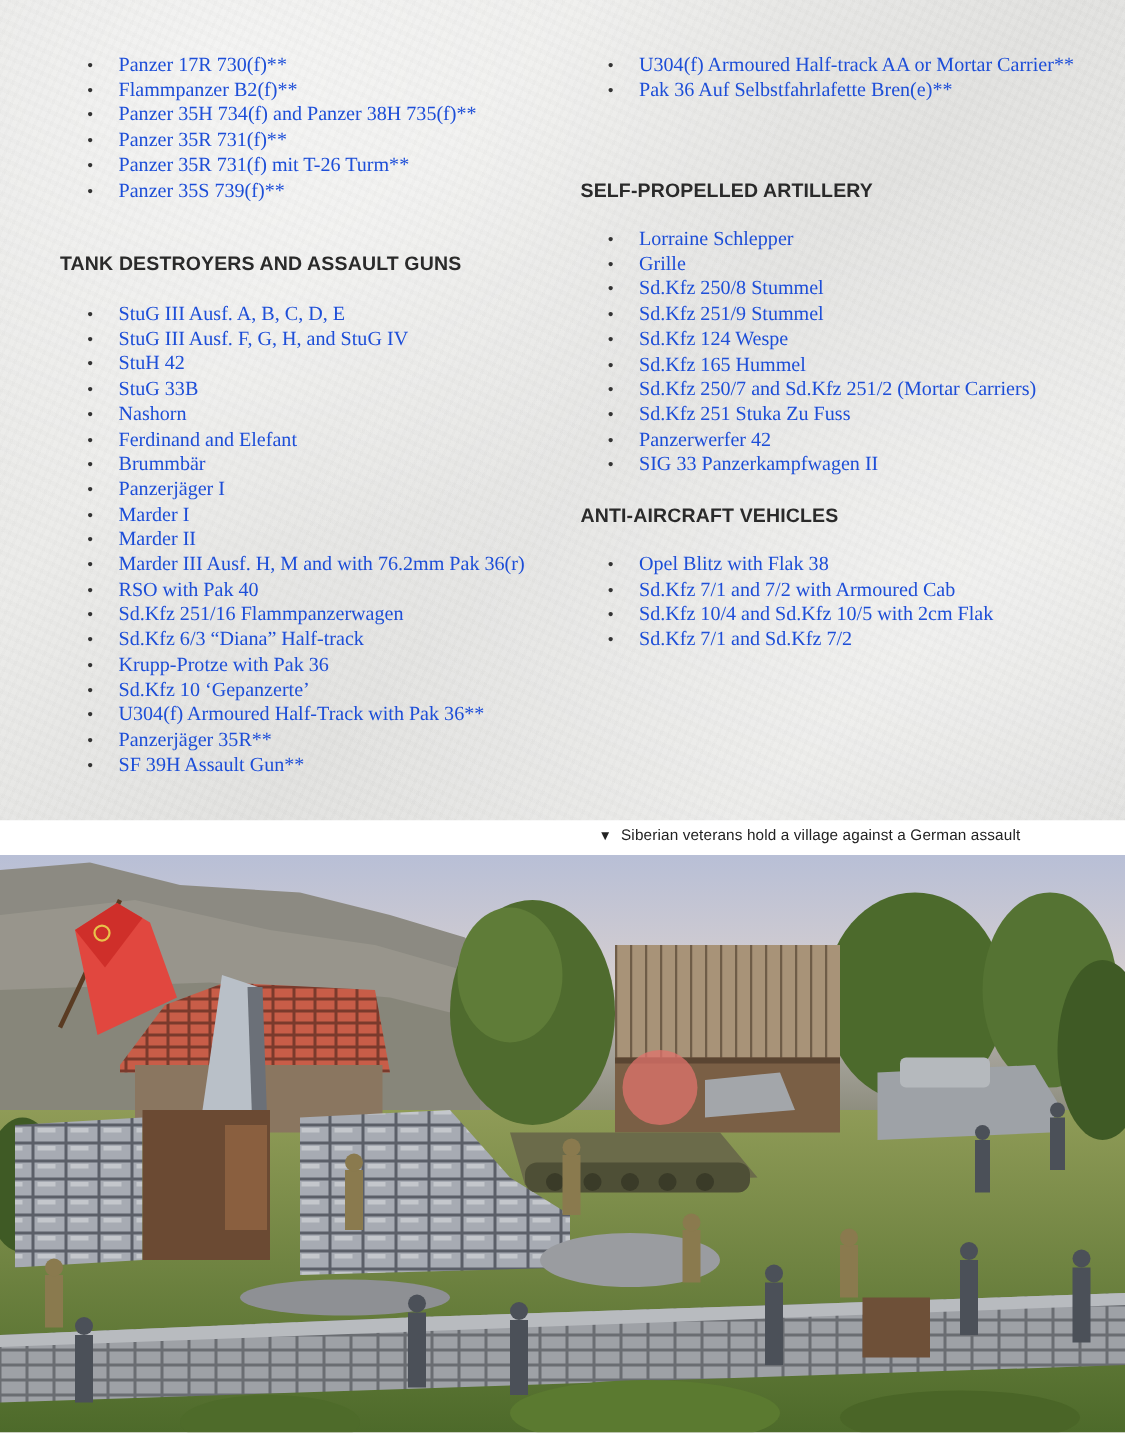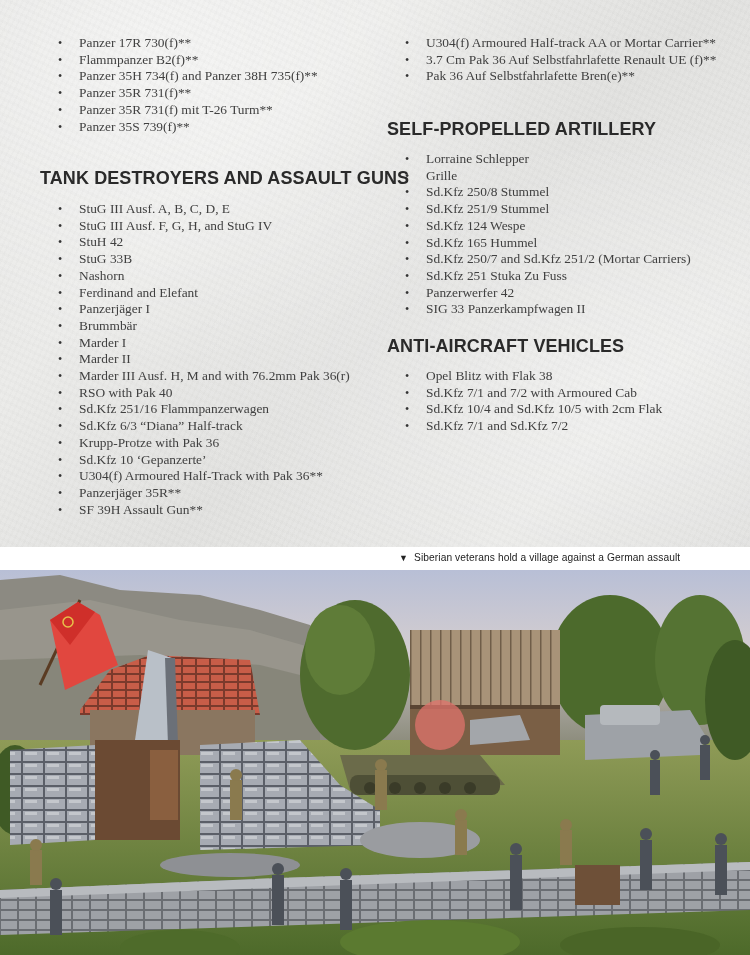--- a/index.html
+++ b/index.html
@@ -21,29 +21,29 @@
     pointer-events: none;
   }
 
   .col { position: absolute; top: 0; }
   .col-left { left: 40px; width: 340px; }
   .col-right { left: 387px; width: 345px; }
 
   ul.items { list-style: none; }
   ul.items li {
     position: relative; padding-left: 39px;
-    font-size: 13.4px; line-height: 16.7px; white-space: nowrap; color: #404040;
+    font-size: 13.4px; line-height: 16.7px; white-space: nowrap; color: #1d4ed8;
   }
   ul.items li::before {
     content: "\2022"; position: absolute; left: 18px; top: 0; font-size: 12px; color: #333;
   }
 
   .heading {
     font-family: "Liberation Sans", "DejaVu Sans", sans-serif;
-    font-weight: bold; font-size: 18px; letter-spacing: 0.1px; color: #2a2a2a;
+    font-weight: bold; font-size: 13px; letter-spacing: 0.1px; color: #2a2a2a;
     white-space: nowrap;
     text-align: right;
   }
 
   .caption-band {
     position: absolute; left: 0; top: 547px; width: 750px; height: 23px; background: #ffffff;
   }
   .caption {
     position: absolute; left: 399px; top: 552px;
     font-family: Liberation Sans, sans-serif; font-size: 10.2px; color: #222;
@@ -73,40 +73,39 @@
 
   <div class="heading" style="position:absolute; top:168px; left:0;">TANK DESTROYERS AND ASSAULT GUNS</div>
 
   <ul class="items" style="position:absolute; top:201px; left:0;">
     <li>StuG III Ausf. A, B, C, D, E</li>
     <li>StuG III Ausf. F, G, H, and StuG IV</li>
     <li>StuH 42</li>
     <li>StuG 33B</li>
     <li>Nashorn</li>
     <li>Ferdinand and Elefant</li>
+    <li>Brummbär</li>
     <li>Panzerjäger I</li>
-    <li>Brummbär</li>
     <li>Marder I</li>
     <li>Marder II</li>
     <li>Marder III Ausf. H, M and with 76.2mm Pak 36(r)</li>
     <li>RSO with Pak 40</li>
     <li>Sd.Kfz 251/16 Flammpanzerwagen</li>
     <li>Sd.Kfz 6/3 “Diana” Half-track</li>
     <li>Krupp-Protze with Pak 36</li>
     <li>Sd.Kfz 10 ‘Gepanzerte’</li>
     <li>U304(f) Armoured Half-Track with Pak 36**</li>
     <li>Panzerjäger 35R**</li>
     <li>SF 39H Assault Gun**</li>
   </ul>
 </div>
 
 <div class="col col-right">
   <ul class="items" style="position:absolute; top:35px; left:0;">
     <li>U304(f) Armoured Half-track AA or Mortar Carrier**</li>
-    <li>3.7 Cm Pak 36 Auf Selbstfahrlafette Renault UE (f)**</li>
     <li>Pak 36 Auf Selbstfahrlafette Bren(e)**</li>
   </ul>
 
   <div class="heading" style="position:absolute; top:119px; left:0;">SELF-PROPELLED ARTILLERY</div>
 
   <ul class="items" style="position:absolute; top:151px; left:0;">
     <li>Lorraine Schlepper</li>
     <li>Grille</li>
     <li>Sd.Kfz 250/8 Stummel</li>
     <li>Sd.Kfz 251/9 Stummel</li>

